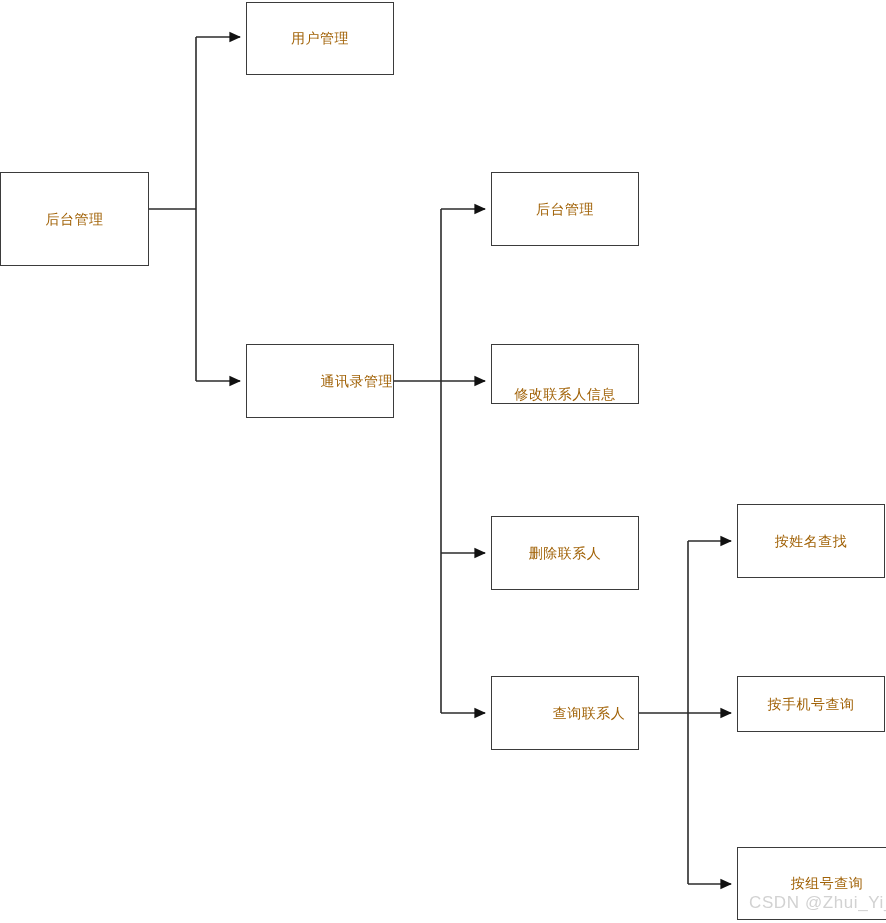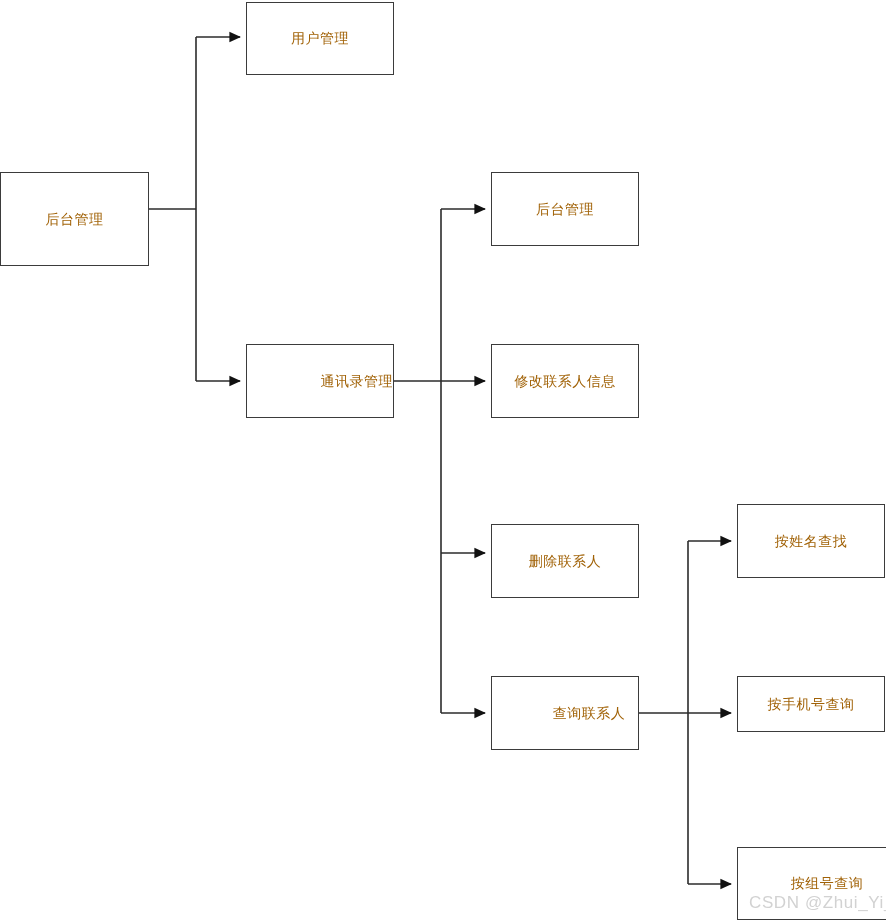--- a/index.html
+++ b/index.html
@@ -97,25 +97,25 @@
   </div>
 
   <div class="node" style="left:246px; top:344px; width:148px; height:74px;justify-content:flex-end;">
     <span class="node-label">通讯录管理</span>
   </div>
 
   <div class="node" style="left:491px; top:172px; width:148px; height:74px;">
     <span class="node-label">后台管理</span>
   </div>
 
-  <div class="node" style="left:491px; top:344px; width:148px; height:74px;">
+  <div class="node" style="left:491px; top:344px; width:148px; height:60px;align-items:flex-end;">
     <span class="node-label">修改联系人信息</span>
   </div>
 
-  <div class="node" style="left:491px; top:516px; width:148px; height:74px;margin-top:8px;">
+  <div class="node" style="left:491px; top:516px; width:148px; height:74px;">
     <span class="node-label">删除联系人</span>
   </div>
 
   <div class="node" style="left:491px; top:676px; width:148px; height:74px;padding-left:48px;">
     <span class="node-label">查询联系人</span>
   </div>
 
   <div class="node" style="left:737px; top:504px; width:148px; height:74px;">
     <span class="node-label">按姓名查找</span>
   </div>

